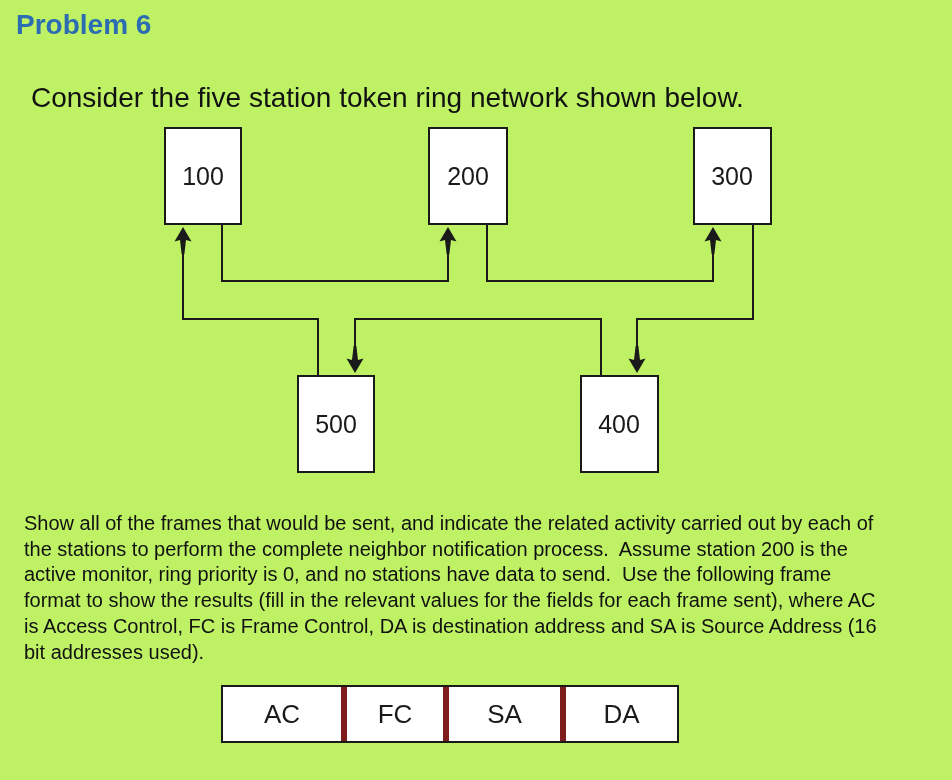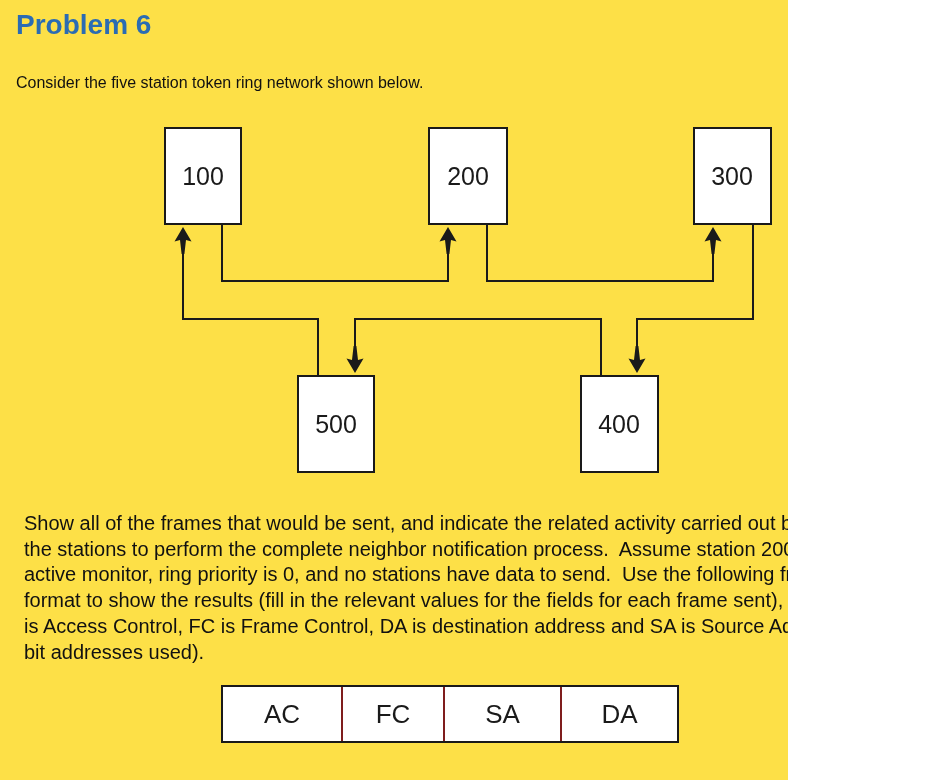--- a/index.html
+++ b/index.html
@@ -1,41 +1,41 @@
 <!DOCTYPE html>
 <html><head>
 <meta charset="utf-8">
 <style>
   html, body { margin: 0; padding: 0; background: #ffffff; }
   .page {
     position: relative;
-    width: 788px;
+    width: 952px;
     height: 780px;
-    background: #fde047;
+    background: #bef264;
     font-family: "Liberation Sans", "DejaVu Sans", sans-serif;
     color: #111111;
     overflow: hidden;
   }
   .page-title {
     position: absolute;
     left: 16px;
     top: 8px;
     margin: 0;
     font-size: 28px;
     line-height: 34px;
     font-weight: bold;
     color: #2B6CB3;
     white-space: pre;
   }
   .intro-text {
     position: absolute;
     left: 16px;
     top: 70px;
-    margin: 0;
-    font-size: 16px;
+    margin: 15px;
+    font-size: 28px;
     line-height: 26px;
     white-space: pre;
   }
   .diagram-svg {
     position: absolute;
     left: 0;
     top: 0;
     width: 952px;
     height: 780px;
   }
@@ -67,21 +67,21 @@
     grid-template-columns: 119fr 103fr 118fr 118fr;
     background: #ffffff;
     margin-left: 12px;
   }
   .frame-cell {
     display: flex;
     align-items: center;
     justify-content: center;
     font-size: 26px;
     color: #1a1a1a;
-    border-left: 2px solid #7f1d1d;
+    border-left: 6px solid #7f1d1d;
   }
   .frame-cell:first-child { border-left: none; }
 </style>
 </head>
 <body>
 
 <div class="page">
 
   <h1 class="page-title">Problem 6</h1>
 

